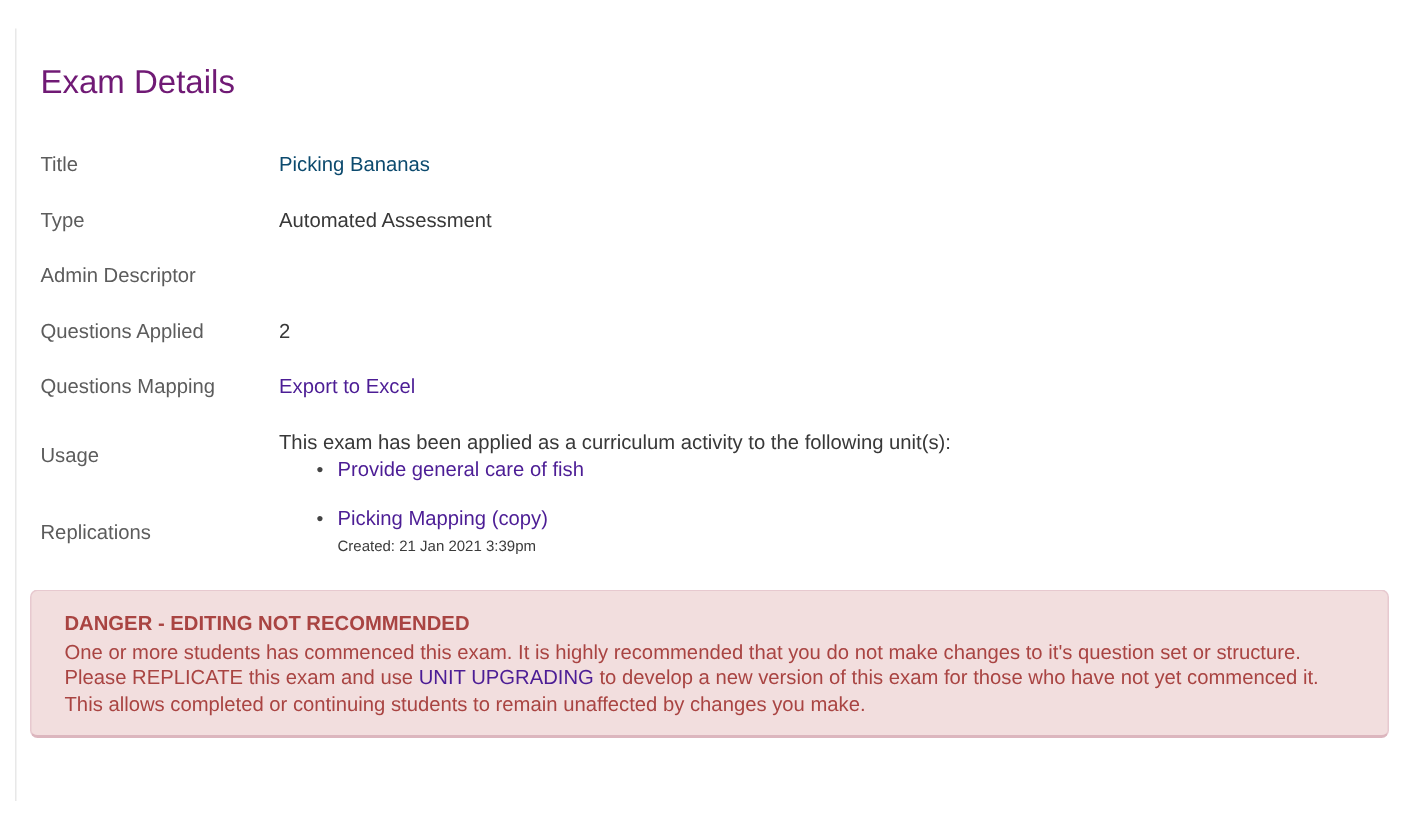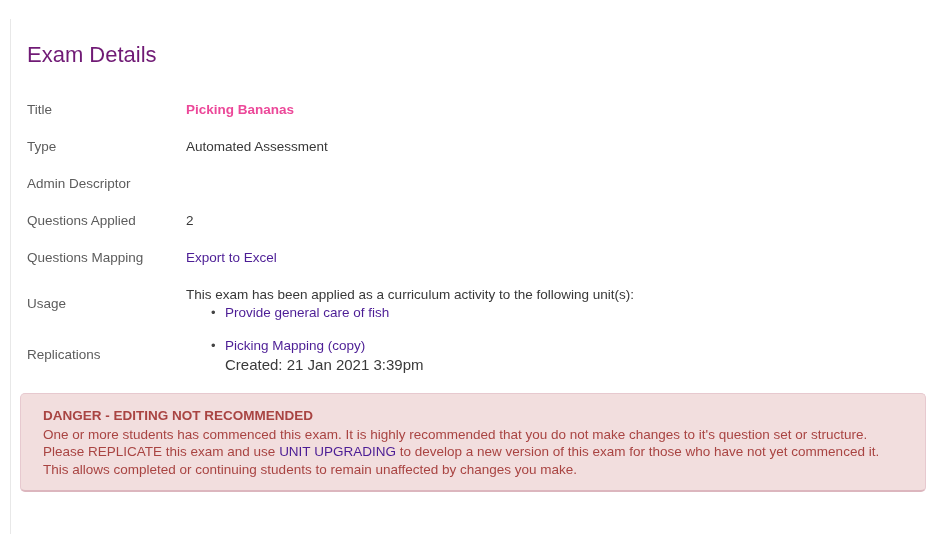--- a/index.html
+++ b/index.html
@@ -33,41 +33,41 @@
     font-size: 13.5px;
     line-height: 16px;
     margin-bottom: 21px;
   }
   .detail-label {
     width: 159px;
     flex-shrink: 0;
     color: #5c5c5c;
   }
   .detail-value { color: #383838; }
-  .detail-value.bold { font-weight: 700; color: #ec4899; }
+  .detail-value.bold { font-weight: 400; color: #0c4a6e; }
   a, .link {
     color: #4c1d95;
     text-decoration: none;
     cursor: pointer;
   }
   .usage-row { margin-bottom: 17px; }
   .bullet-item {
     display: flex;
     margin-top: 2px;
     padding-left: 25px;
   }
   .bullet-icon {
     color: #444;
     width: 14px;
     flex-shrink: 0;
     font-size: 13px;
   }
   .replications-row .bullet-item { margin-top: 0; padding-left: 25px; }
   .created-line {
-    font-size: 15px;
+    font-size: 10px;
     line-height: 14px;
     color: #3a3a3a;
     margin-top: 4px;
     padding-left: 39px;
   }
   .danger-alert {
     margin-left: -7px;
     margin-top: 20px;
     width: 906px;
     background: #f2dede;

